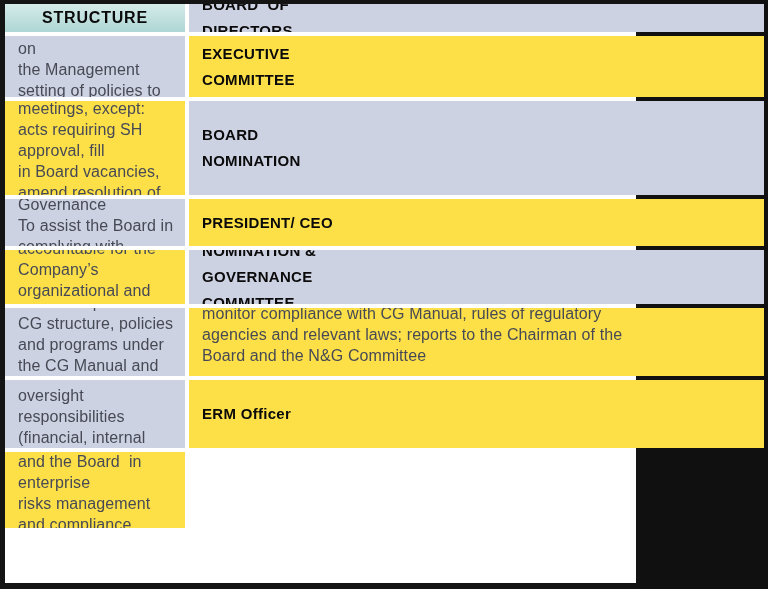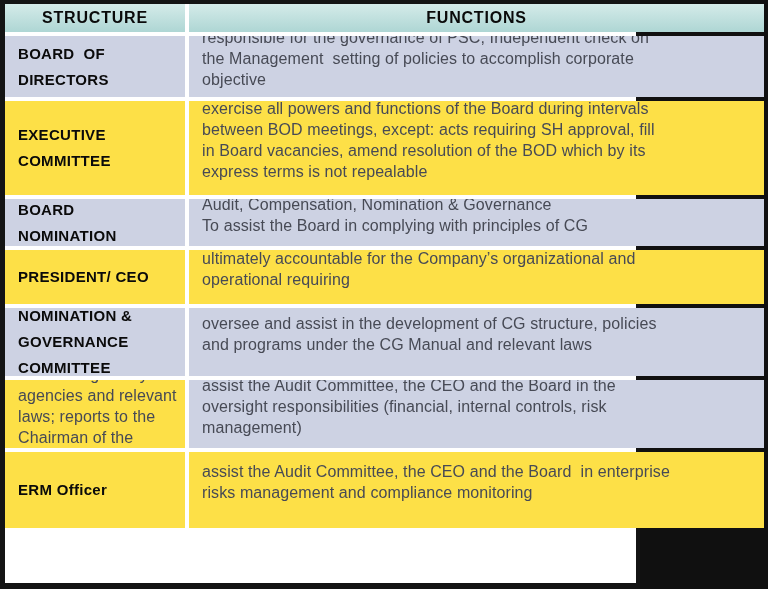--- a/index.html
+++ b/index.html
@@ -59,21 +59,20 @@
   }
   .lav { background: #cdd2e3; }
   .lt  { background: #fde047; }
 </style>
 </head>
 <body>
 
 <div class="tbl">
 
   <div class="cell hdr">STRUCTURE</div>
-  <div class="cell hdr">FUNCTIONS</div>
 
   <div class="cell struct lav">BOARD  OF
 DIRECTORS</div>
   <div class="cell func lav">responsible for the governance of PSC; Independent check on
 the Management  setting of policies to accomplish corporate
 objective</div>
 
   <div class="cell struct lt">EXECUTIVE
 COMMITTEE</div>
   <div class="cell func lt">exercise all powers and functions of the Board during intervals

